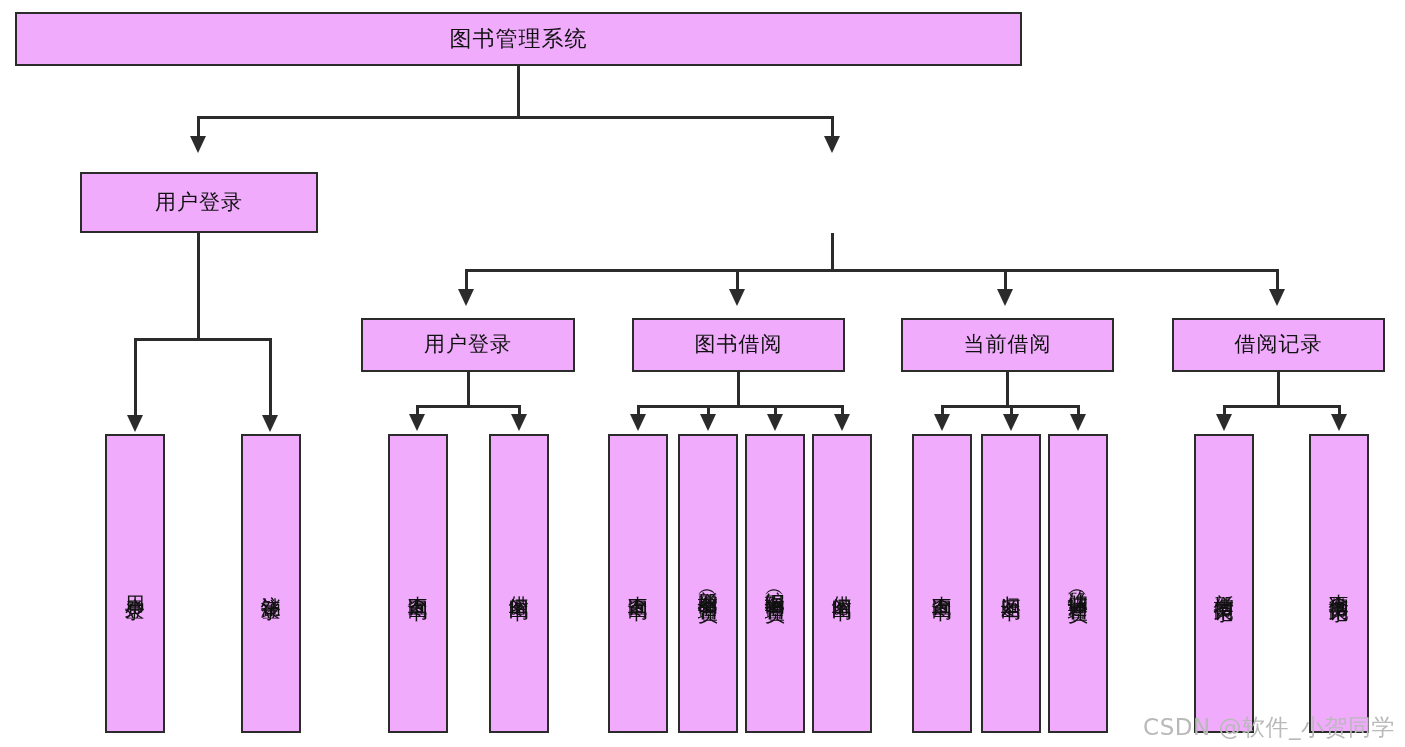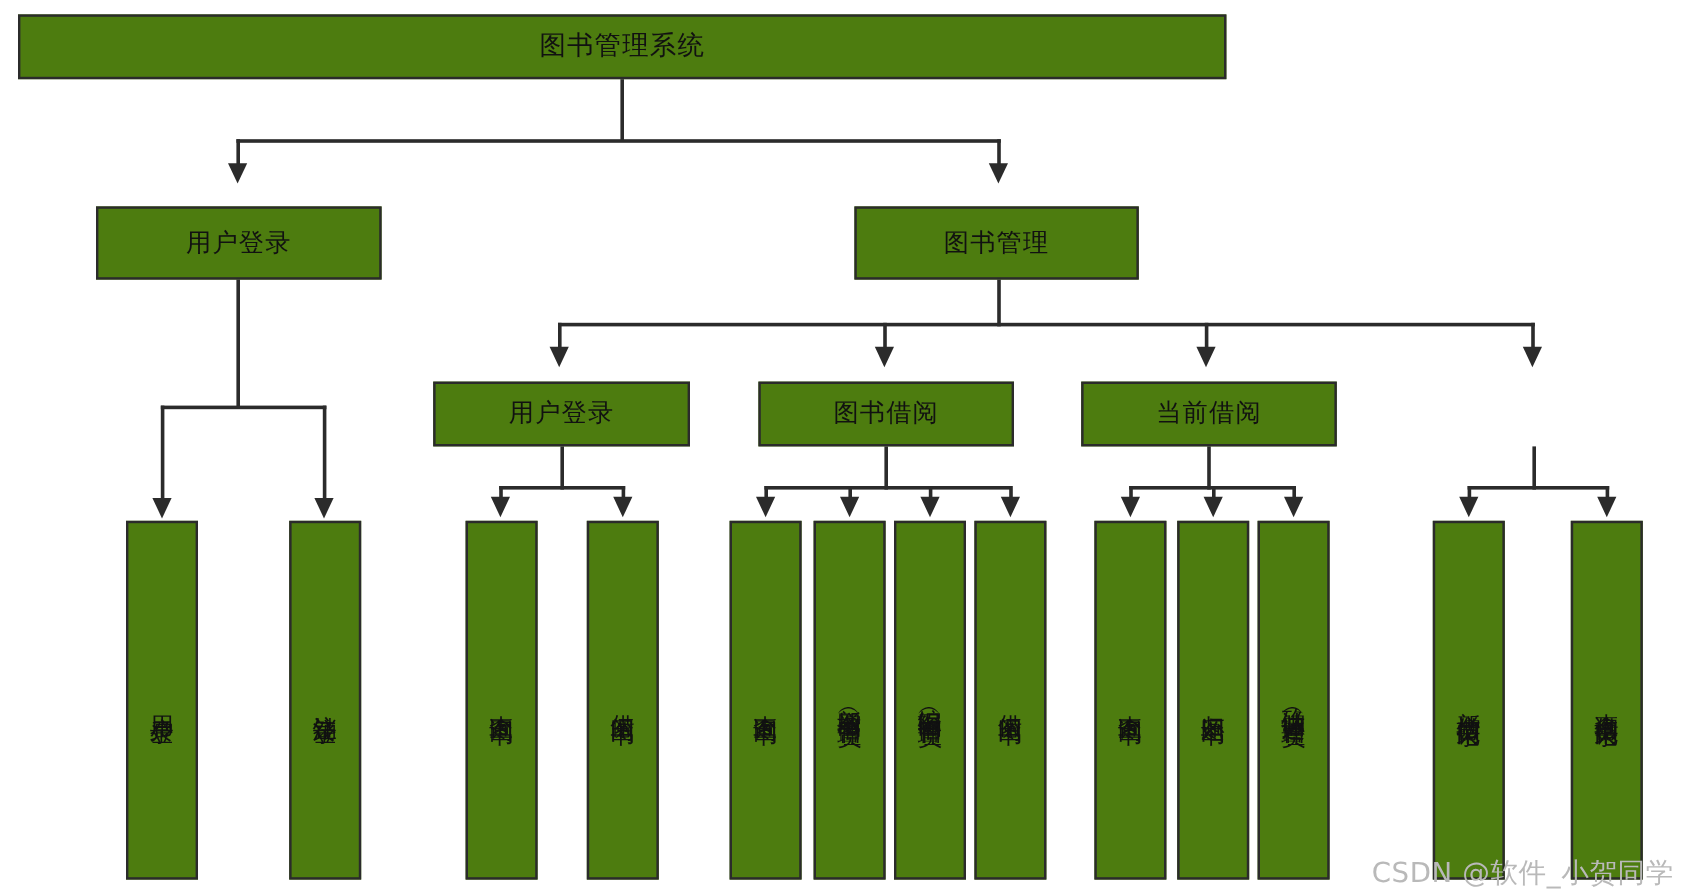--- a/index.html
+++ b/index.html
@@ -16,21 +16,21 @@
     width: 1405px;
     height: 747px;
     background: #ffffff;
     overflow: hidden;
   }
   
   .node {
     position: absolute;
     box-sizing: border-box;
     border: 2px solid #2b2b2b;
-    background: #4d7c0f;
+    background: #f0abfc;
     display: flex;
     align-items: center;
     justify-content: center;
     color: #111111;
   }
   .node.horizontal {
     font-size: 21px;
     letter-spacing: 1px;
     line-height: 1.2;
   }
@@ -92,23 +92,20 @@
 
   <div class="edge v" style="left:197px; top:116px; width:3px; height:22px;"></div>
   <div class="arrow" style="left:190px; top:136px;"></div>
 
   <div class="edge v" style="left:831px; top:116px; width:3px; height:22px;"></div>
   <div class="arrow" style="left:824px; top:136px;"></div>
 
   <div class="node horizontal" style="left:80px; top:172px; width:238px; height:61px;">
     <span>用户登录</span>
   </div>
-  <div class="node horizontal" style="left:712px; top:172px; width:237px; height:61px;">
-    <span>图书管理</span>
-  </div>
 
   <div class="edge v" style="left:197px; top:233px; width:3px; height:107px;"></div>
   <div class="edge h" style="left:134px; top:338px; width:138px; height:3px;"></div>
   <div class="edge v" style="left:134px; top:338px; width:3px; height:80px;"></div>
   <div class="arrow" style="left:127px; top:415px;"></div>
   <div class="edge v" style="left:269px; top:338px; width:3px; height:80px;"></div>
   <div class="arrow" style="left:262px; top:415px;"></div>
 
   <div class="edge v" style="left:831px; top:233px; width:3px; height:39px;"></div>
   <div class="edge h" style="left:465px; top:269px; width:814px; height:3px;"></div>
@@ -126,20 +123,23 @@
   <div class="arrow" style="left:1269px; top:289px;"></div>
 
   <div class="node horizontal" style="left:361px; top:318px; width:214px; height:54px;">
     <span>用户登录</span>
   </div>
   <div class="node horizontal" style="left:901px; top:318px; width:213px; height:54px;">
     <span>当前借阅</span>
   </div>
   <div class="node horizontal" style="left:632px; top:318px; width:213px; height:54px;">
     <span>图书借阅</span>
+  </div>
+  <div class="node horizontal" style="left:1172px; top:318px; width:213px; height:54px;">
+    <span>借阅记录</span>
   </div>
 
   <div class="edge v" style="left:467px; top:372px; width:3px; height:36px;"></div>
   <div class="edge h" style="left:416px; top:405px; width:105px; height:3px;"></div>
   <div class="edge v" style="left:416px; top:405px; width:3px; height:12px;"></div>
   <div class="arrow" style="left:409px; top:414px;"></div>
   <div class="edge v" style="left:518px; top:405px; width:3px; height:12px;"></div>
   <div class="arrow" style="left:511px; top:414px;"></div>
 
   <div class="edge v" style="left:737px; top:372px; width:3px; height:36px;"></div>

